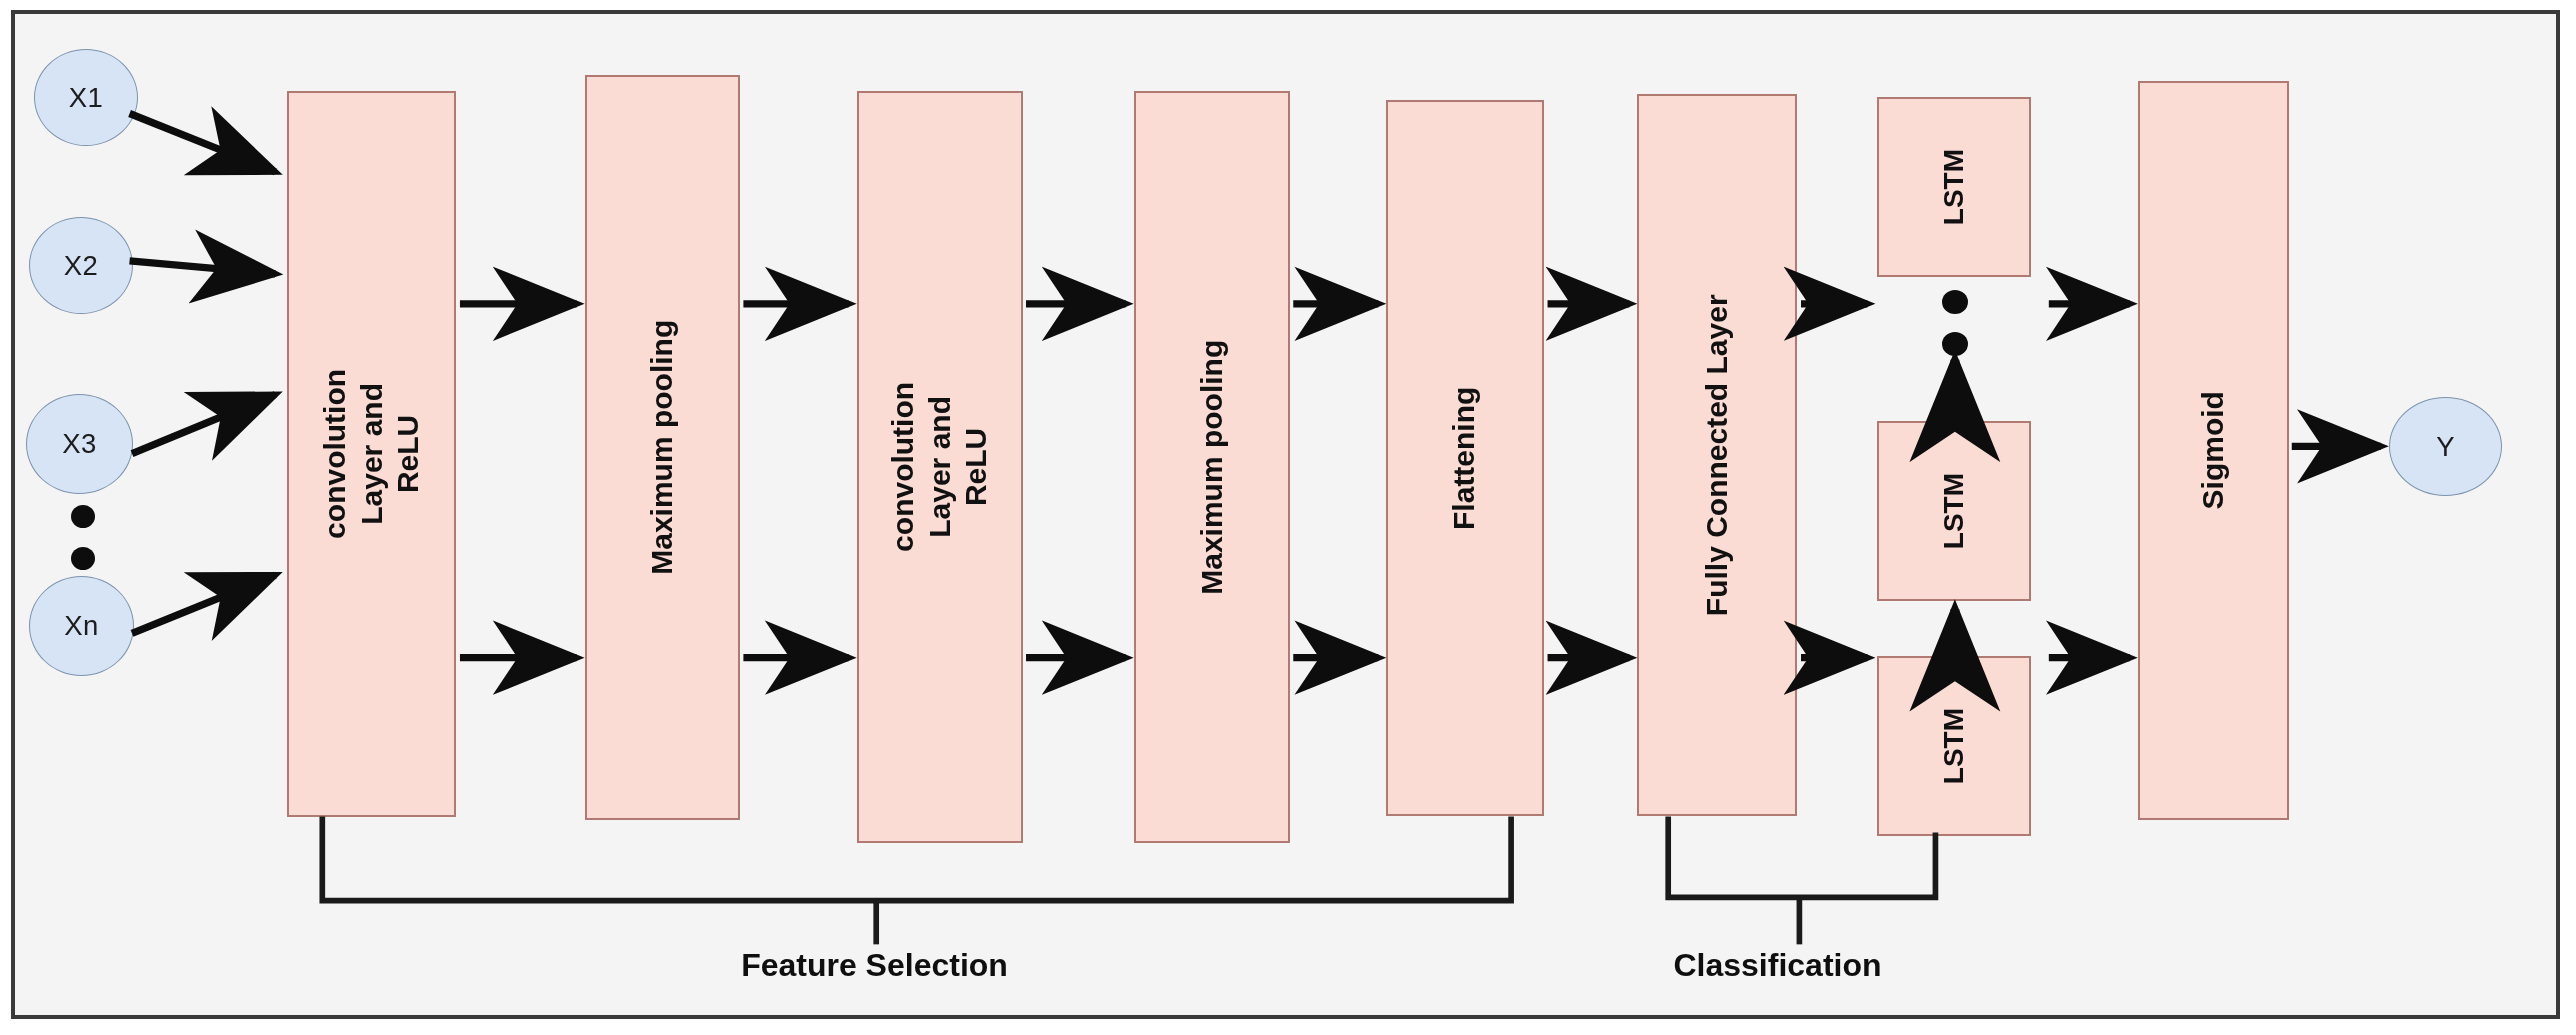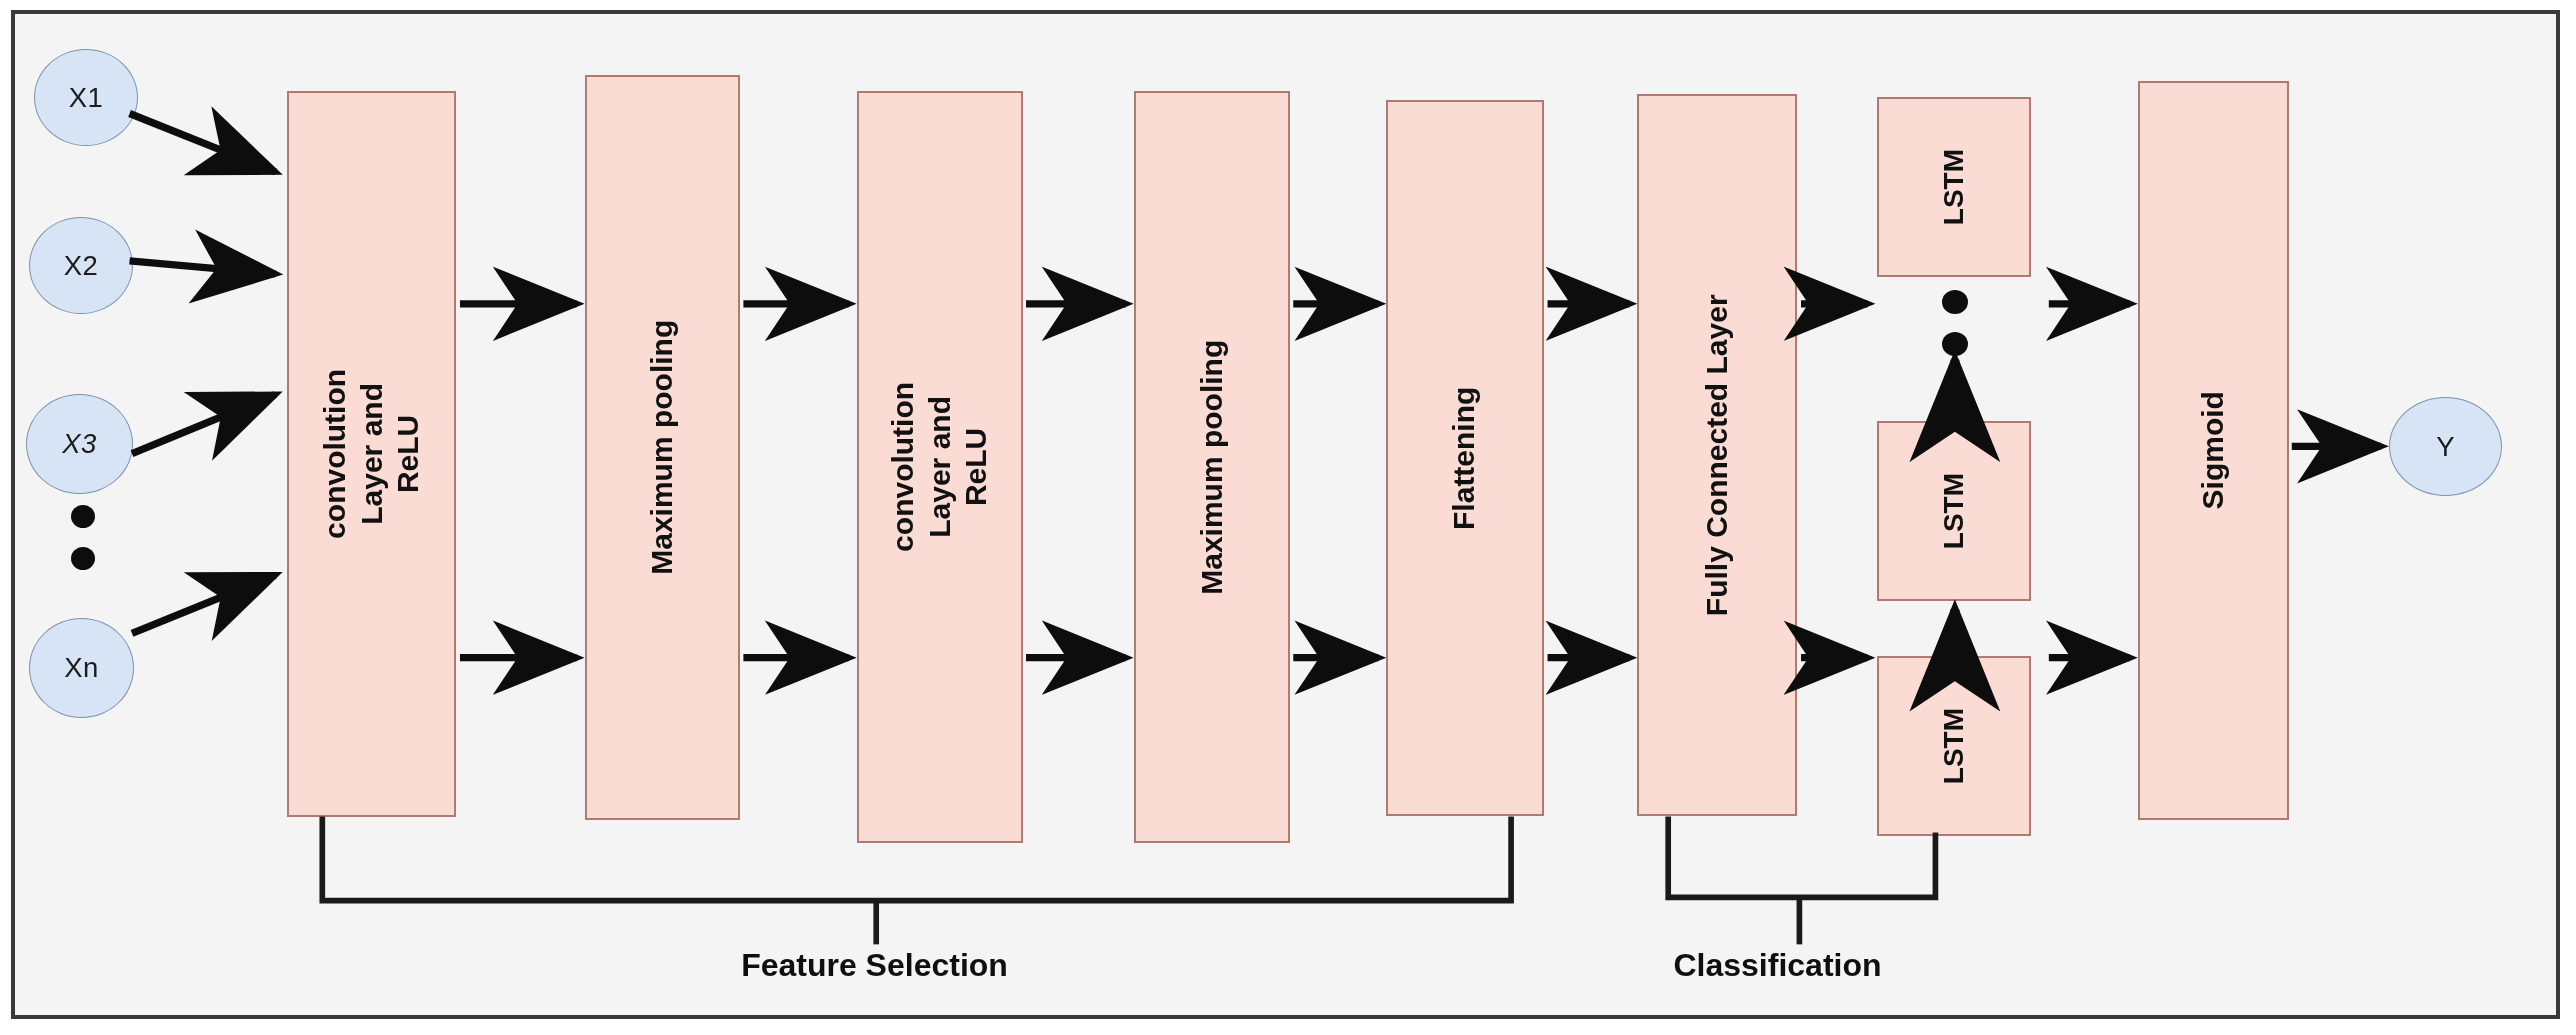--- a/index.html
+++ b/index.html
@@ -104,28 +104,28 @@
   <div id="frame"></div>
 
   <div class="node-ellipse" style="left:34px; top:49px; width:104px; height:97px;">
     <span class="lbl">X1</span>
   </div>
 
   <div class="node-ellipse" style="left:29px; top:217px; width:104px; height:97px;text-align:right;">
     <span class="lbl">X2</span>
   </div>
 
-  <div class="node-ellipse" style="left:26px; top:394px; width:107px; height:100px;font-style:italic;">
+  <div class="node-ellipse" style="left:26px; top:394px; width:107px; height:100px;">
     <span class="lbl">X3</span>
   </div>
 
   <div class="dot" style="left:71px; top:505px; width:24px; height:23px;"></div>
   <div class="dot" style="left:71px; top:547px; width:24px; height:23px;"></div>
 
-  <div class="node-ellipse" style="left:29px; top:618px; width:105px; height:100px;">
+  <div class="node-ellipse" style="left:29px; top:576px; width:105px; height:100px;">
     <span class="lbl">Xn</span>
   </div>
 
   <div class="block two-line" style="left:287px; top:91px; width:169px; height:726px;">
     <span class="vtext">convolution Layer and ReLU</span>
   </div>
 
   <div class="block" style="left:585px; top:75px; width:155px; height:745px;">
     <span class="vtext">Maximum pooling</span>
   </div>

